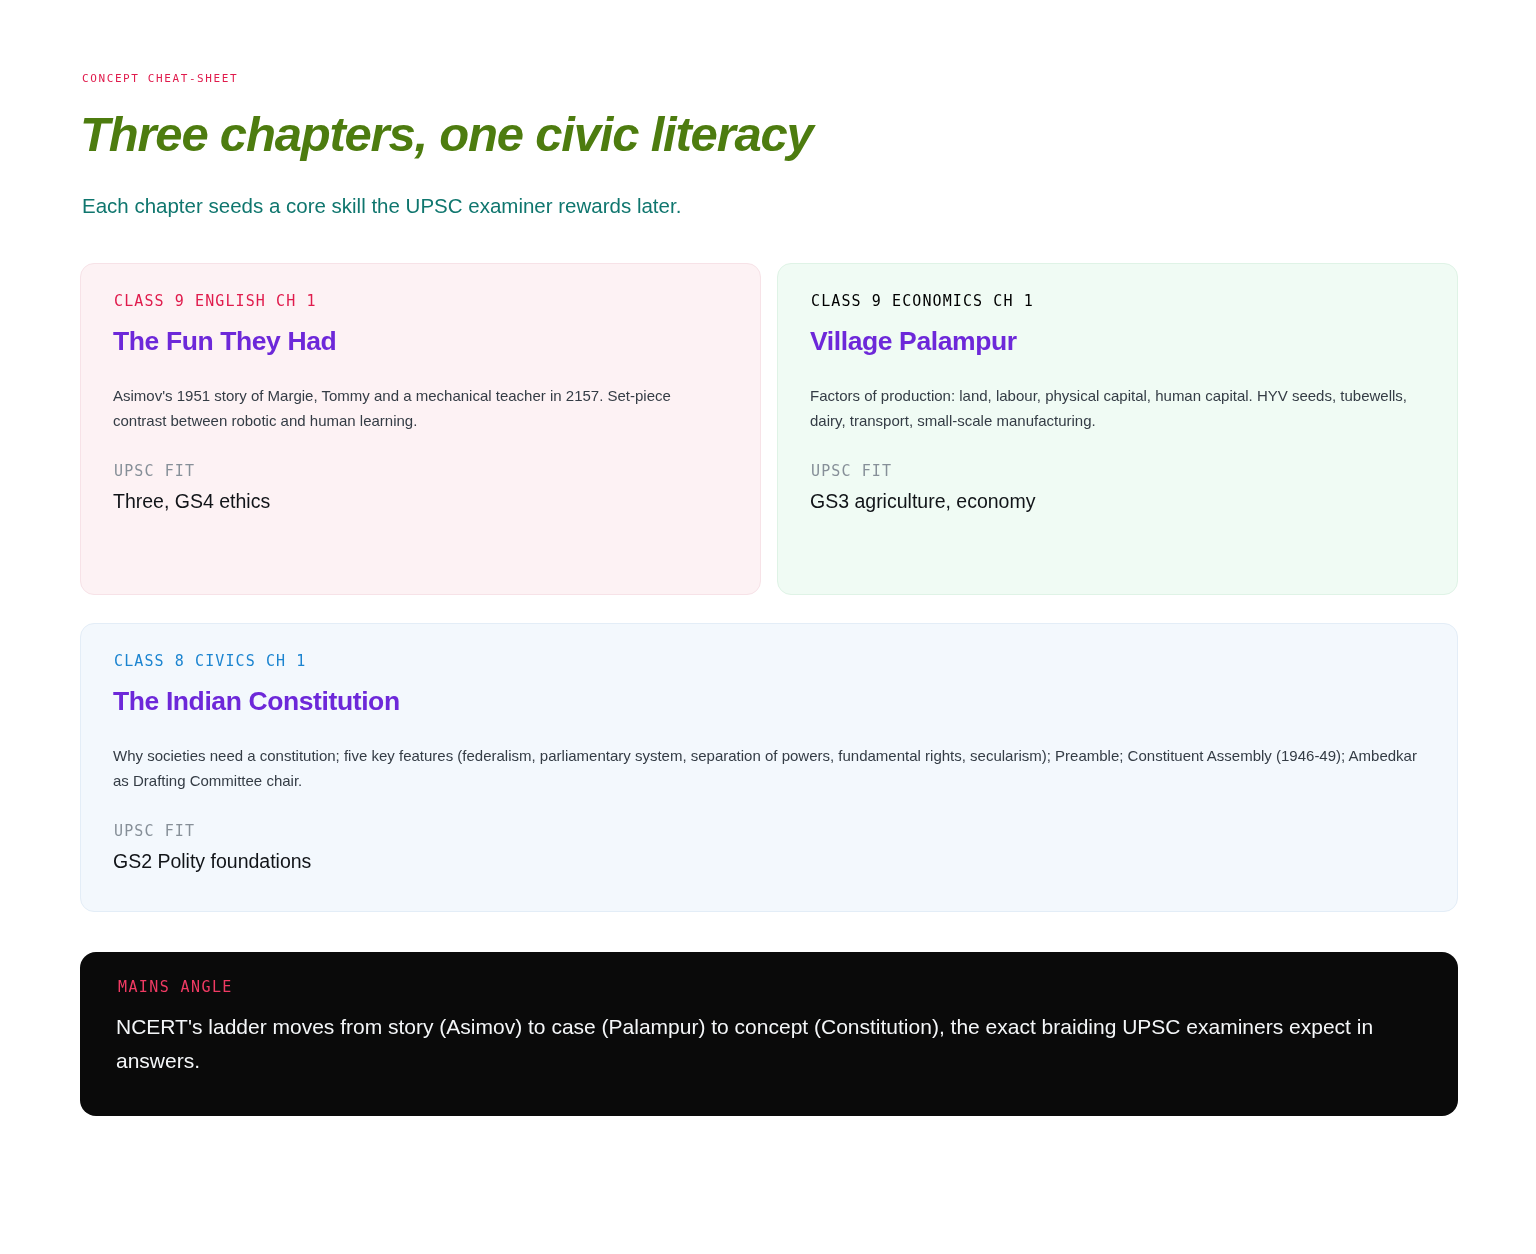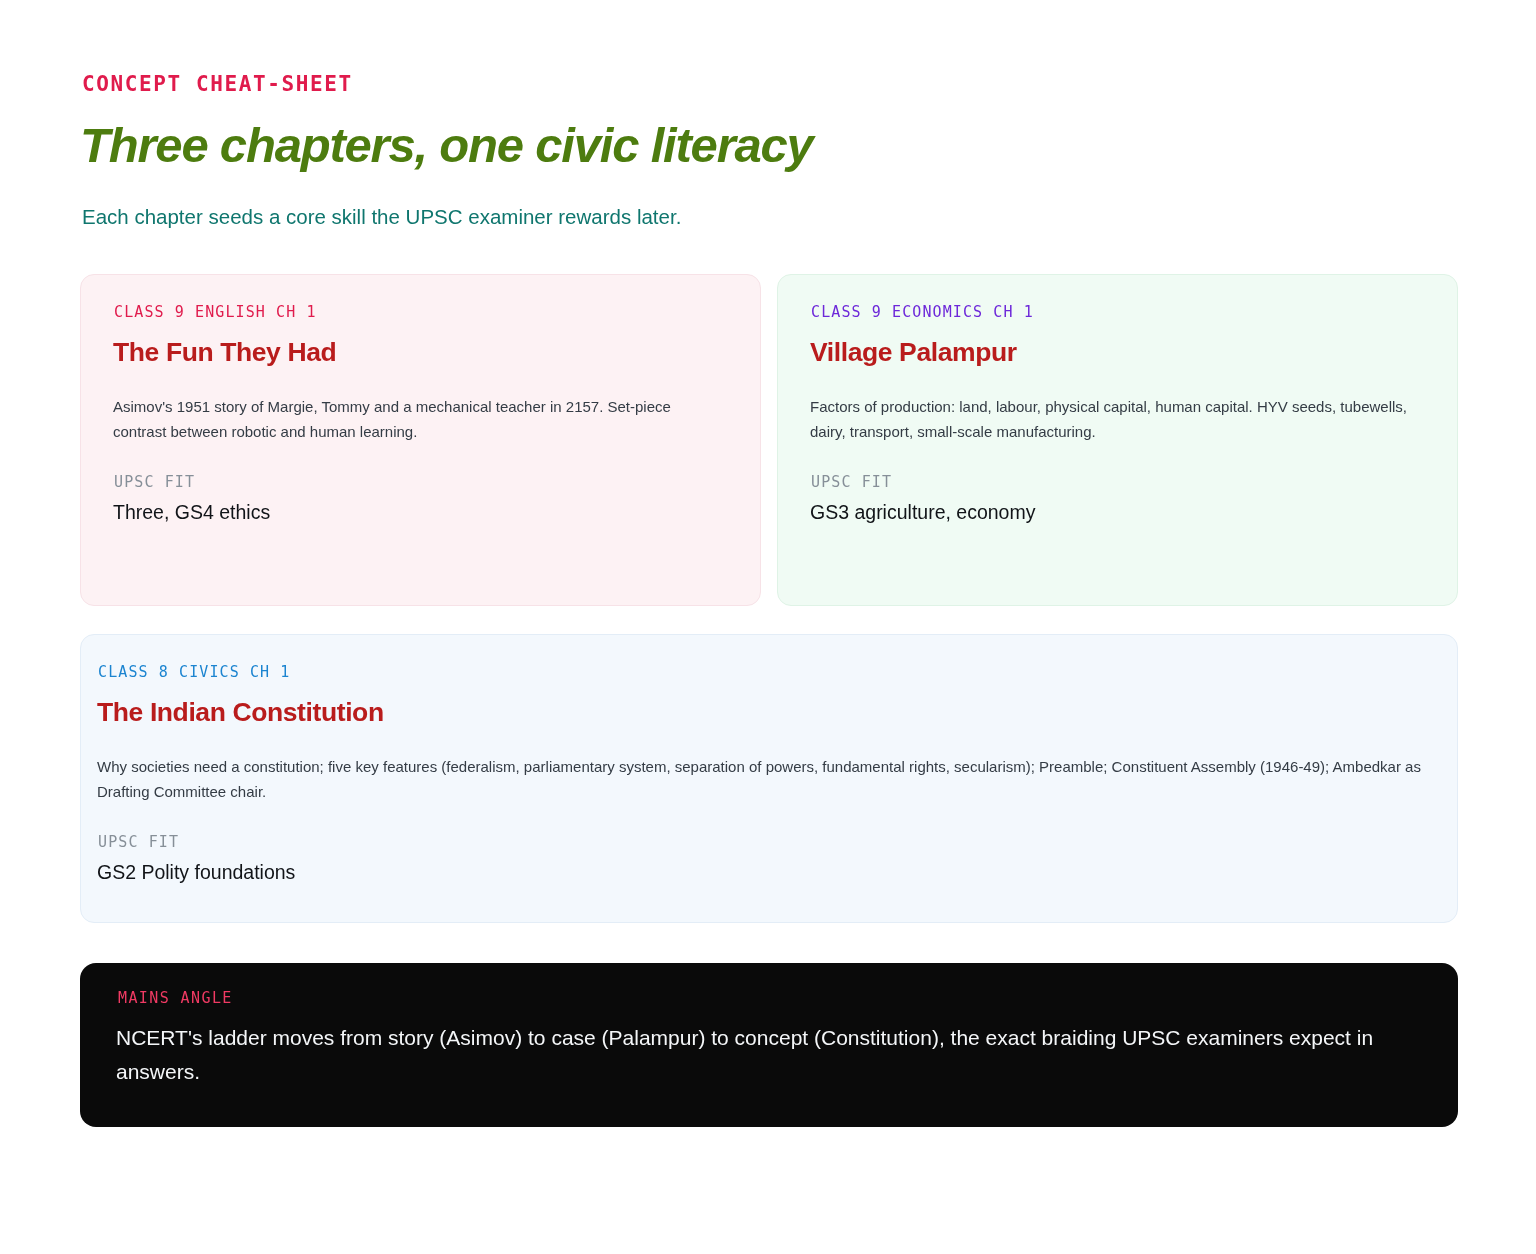--- a/index.html
+++ b/index.html
@@ -13,25 +13,25 @@
     min-height: 1254px;
     font-family: "Liberation Sans", sans-serif;
     color: #111418;
     -webkit-font-smoothing: antialiased;
   }
   .page {
     padding: 72px 78px 40px 80px;
   }
   .eyebrow {
     font-family: "DejaVu Sans Mono", monospace;
-    font-size: 21px;
+    font-size: 11px;
     letter-spacing: 1.6px;
     color: #e01b4c;
     margin: 0 0 22px 2px;
-    font-weight: 700;
+    font-weight: 400;
   }
   h1.title {
     font-size: 49px;
     line-height: 1.12;
     letter-spacing: -1.2px;
     font-weight: 700;
     margin: 0 0 30px 0;
     color: #4d7c0f;
     font-style: italic;
   }
@@ -52,36 +52,36 @@
     padding: 28px 32px 32px 32px;
     min-height: 332px;
   }
   .card.full {
     width: 100%;
     min-height: 0;
     padding-bottom: 36px;
   }
   .card-pink { background: #fdf2f4; border: 1px solid #f7e2e7; }
   .card-green { background: #f0fbf4; border: 1px solid #dff3e6; }
-  .card-blue { background: #f3f8fd; border: 1px solid #e3edf7; padding-left: 16px; }
+  .card-blue { background: #f3f8fd; border: 1px solid #e3edf7; }
   .card-tag {
     font-family: "DejaVu Sans Mono", monospace;
     font-size: 15px;
     letter-spacing: 1.1px;
     margin: 0 0 16px 1px;
   }
   .tag-pink { color: #e01b4c; }
-  .tag-green { color: #6d28d9; }
+  .tag-green { color: #000000; }
   .tag-blue { color: #1b84d0; }
   .card-title {
     font-size: 26.5px;
     font-weight: 700;
     letter-spacing: -0.4px;
     margin: 0 0 26px 0;
-    color: #b91c1c;
+    color: #6d28d9;
   }
   .card-body {
     font-size: 15px;
     line-height: 1.72;
     color: #343c45;
     margin: 0 0 28px 0;
     max-width: 100%;
   }
   .fit-label {
     font-family: "DejaVu Sans Mono", monospace;

